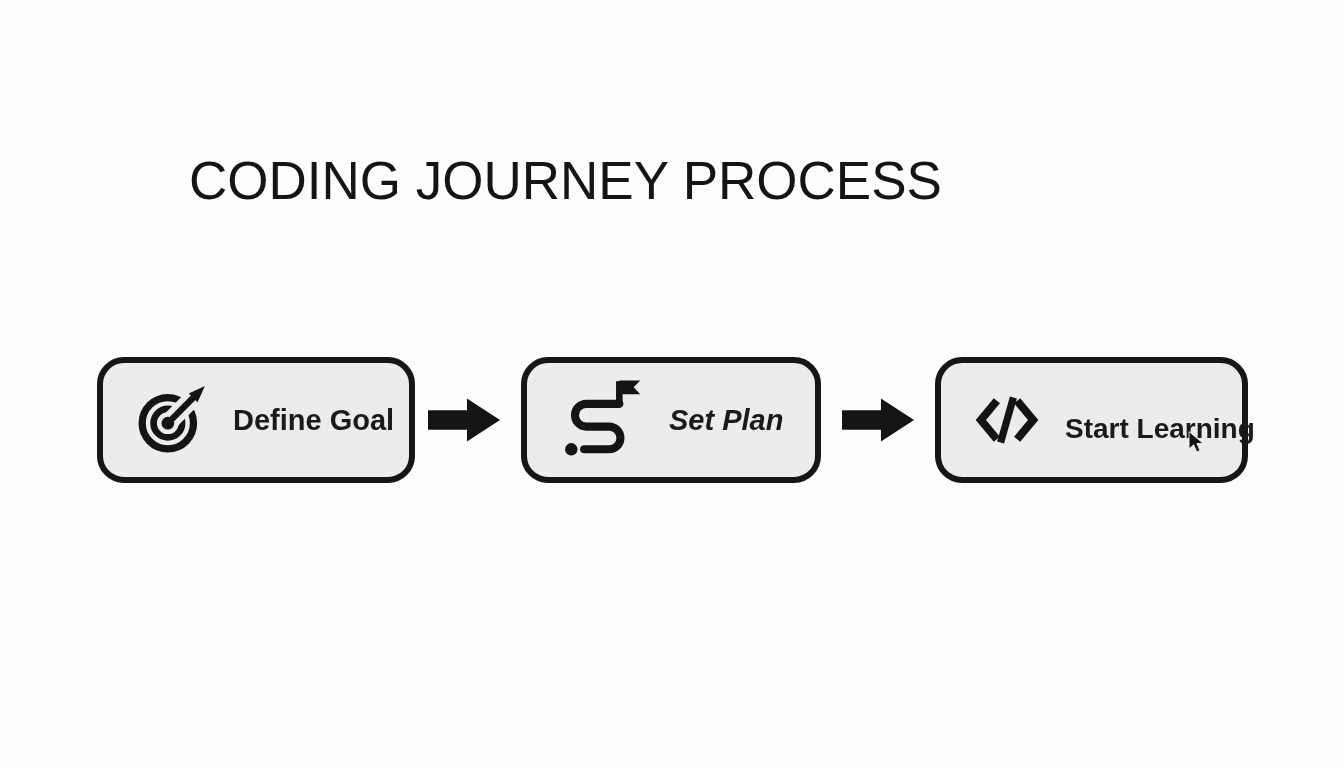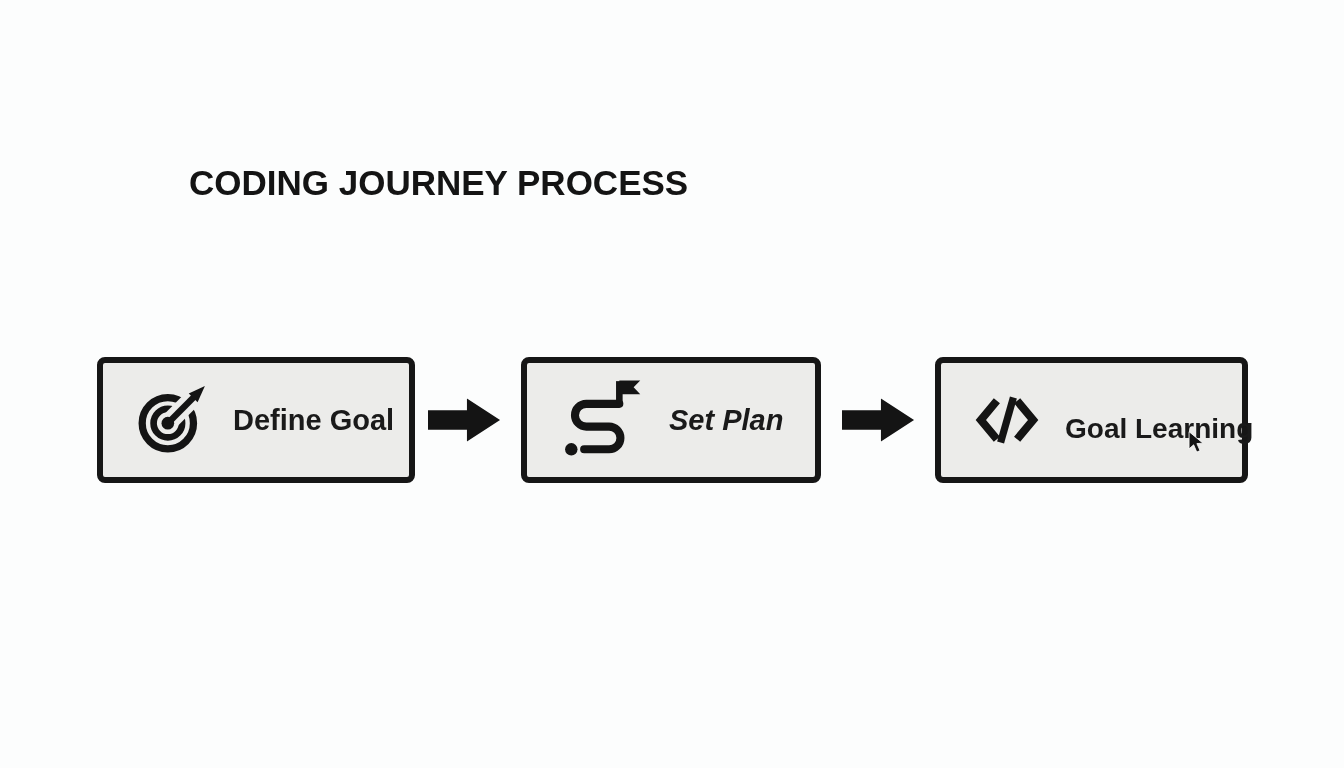--- a/index.html
+++ b/index.html
@@ -15,36 +15,36 @@
   html,body{width:1344px;height:768px;overflow:hidden;}
   body{
     background:var(--background);
     font-family:"Liberation Sans", sans-serif;
     position:relative;
   }
   .stage{position:absolute;inset:0;}
   .title{
     position:absolute;
     left:189px;
-    top:164px;
-    font-size:35px;
-    font-weight:bold;
+    top:152px;
+    font-size:53px;
+    font-weight:normal;
     letter-spacing:0px;
     color:var(--title-text);
     white-space:nowrap;
     line-height:1.1;
   }
   .flow{position:absolute;left:0;top:0;width:100%;height:100%;}
   .step-box{
     position:absolute;
     top:357px;
     height:126px;
     background:var(--box-fill);
     border:6px solid var(--box-border);
-    border-radius:8px;
+    border-radius:27px;
     display:flex;
     align-items:center;
     gap:24px;
     padding-left:30px;
     cursor:default;
   }
   .step-box.b1{left:97px;width:318px;}
   .step-box.b2{left:521px;width:300px;font-style:italic;}
   .step-box.b3{left:935px;width:313px;padding-left:24px;gap:16px;}
   .step-label{
@@ -98,21 +98,21 @@
     <svg class="arrow a2" viewBox="0 0 76 52">
       <polygon points="0,16 40,16 40,4 74,26 40,48 40,36 0,36" fill="var(--arrow-fill)"></polygon>
     </svg>
 
     <div class="step-box b3">
       <svg class="step-icon" width="84" height="64" viewBox="0 0 26 24">
         <polyline points="9.2,4.8 3.2,12 9.2,19.2" fill="none" stroke="var(--icon)" stroke-width="3"></polyline>
         <line x1="15.4" y1="3.6" x2="10.6" y2="20.4" stroke="var(--icon)" stroke-width="2.7"></line>
         <polyline points="16.8,4.8 22.8,12 16.8,19.2" fill="none" stroke="var(--icon)" stroke-width="3"></polyline>
       </svg>
-      <span class="step-label">Goal Learning</span>
+      <span class="step-label">Start Learning</span>
     </div>
 
   </div>
 
   <svg class="cursor" viewBox="0 0 12 17">
     <path d="M0.5 0.5 L0.5 13.2 L3.9 10.2 L6.2 15.6 L8.6 14.5 L6.3 9.3 L10.8 9 Z" fill="#141414" stroke="#fcfdfd" stroke-width="0.6"></path>
   </svg>
 
 </div>
 

